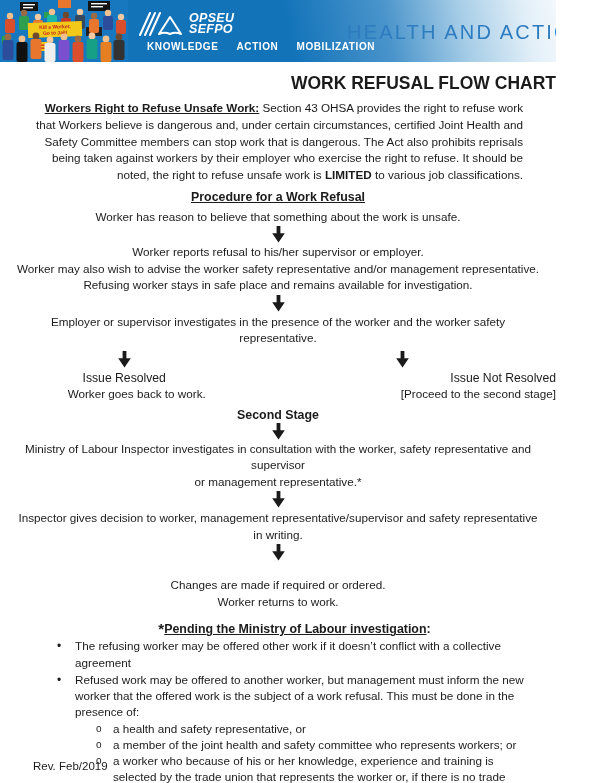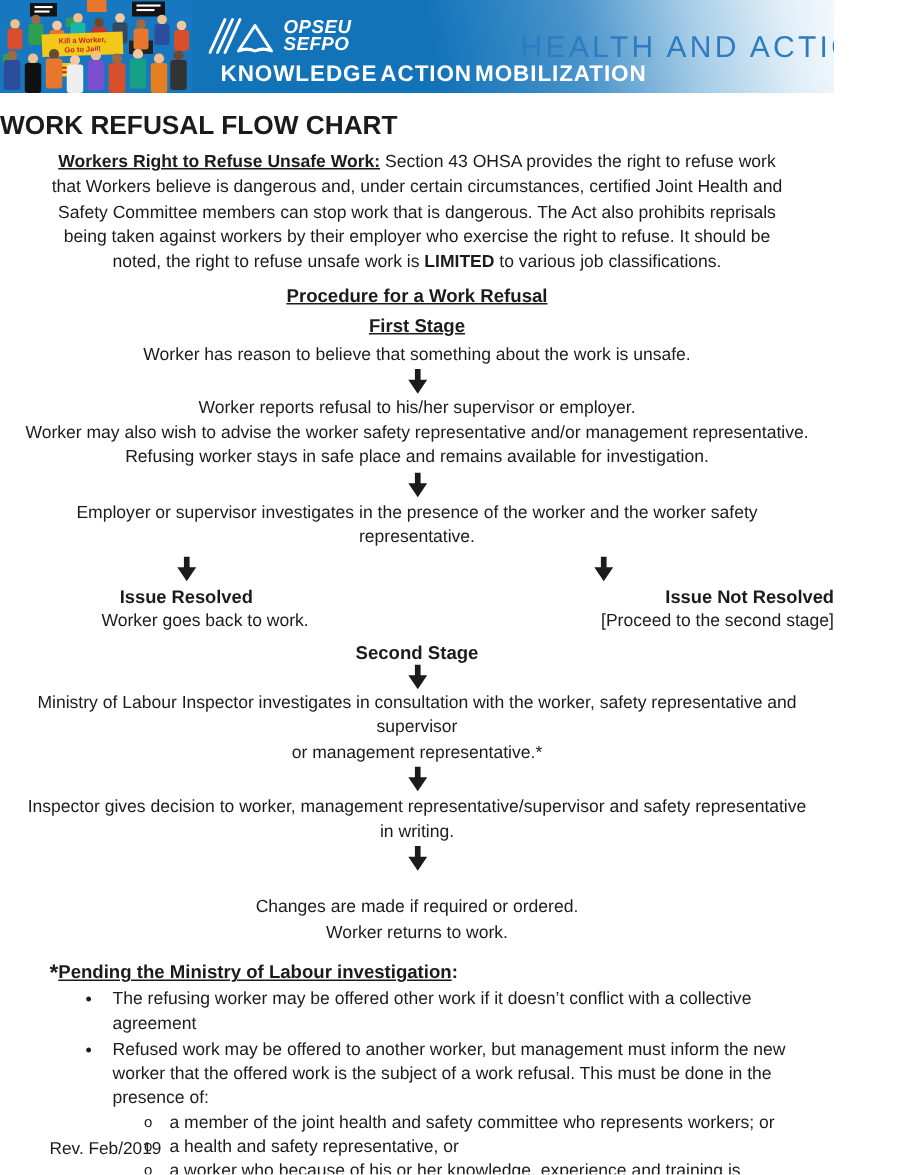--- a/index.html
+++ b/index.html
@@ -9,40 +9,40 @@
   }
   
   .banner{
     position:relative;width:575px;height:62px;
     background:linear-gradient(78deg,#1273b9 0%,#1273b9 50%,#4a94cb 67%,#a6cde7 80%,#e2eff8 91%,#fdfeff 100%);
   }
   .crowd{position:absolute;left:0;top:0;width:128px;height:62px;}
   .logo{position:absolute;left:139px;top:9px;display:flex;align-items:center;}
   .logo-mark{display:block;}
   .logo-text{color:#fff;font-style:italic;font-weight:bold;font-size:12.5px;line-height:11.5px;letter-spacing:.3px;margin-left:4px;}
-  .tagline{position:absolute;left:147px;top:41px;display:flex;gap:2px;color:#fff;font-weight:bold;font-size:15px;letter-spacing:.6px;}
+  .tagline{position:absolute;left:147px;top:41px;display:flex;gap:18px;color:#fff;font-weight:bold;font-size:10px;letter-spacing:.6px;}
   .health{position:absolute;left:347px;top:21px;font-size:20px;letter-spacing:2.2px;color:#2e7cc0;white-space:nowrap;}
   
-  .title{text-align:left;font-weight:bold;font-size:17.5px;margin-top:11px;}
-  .intro{margin:6px 33px 0 33px;font-size:11.7px;line-height:16.8px;text-align:center;}
+  .title{text-align:right;font-weight:bold;font-size:17.5px;margin-top:11px;}
+  .intro{margin:6px 33px 0 33px;font-size:11.7px;line-height:16.8px;text-align:right;}
   .intro-label{font-weight:bold;text-decoration:underline;}
   .b{font-weight:bold;}
   .sec-heading{font-weight:bold;font-size:12.4px;text-align:center;}
   .u{text-decoration:underline;}
   .flow-line{font-size:11.7px;line-height:16.5px;text-align:center;margin:0 14px;} .mt6{margin-top:6px;text-decoration:underline;} .mt5{margin-top:5px;} .mt2{margin-top:2px;} .mt7{margin-top:6px;} .mt1{margin-top:16px;}
   .arrow{display:flex;justify-content:center;margin:1px 0;}
   .arrow svg{display:block;}
   
   .split{display:flex;margin-top:3px;}
   .col-left{width:260px;text-align:center;}
   .col-right{width:322px;text-align:right;}
-  .col-title{font-weight:bold;font-size:12.2px;line-height:16px;margin-top:2px;}
+  .col-title{font-weight:normal;font-size:12.2px;line-height:16px;margin-top:2px;}
   .col-sub{font-size:11.7px;line-height:16px;margin-left:25px;}
   
-  .fn-heading{margin:10px 0 0 33px;font-size:12.4px;font-weight:bold;}
+  .fn-heading{margin:10px 0 0 33px;font-size:12.4px;font-weight:bold;text-align:center;}
   .fn-star{font-size:15px;vertical-align:-1px;}
   .bullet-row{display:flex;margin:1px 24px 0 57px;font-size:11.7px;line-height:16.2px;}
   .bullet-row::before{content:"\2022";width:18px;flex:none;font-size:12px;}
   .sub-row{display:flex;margin:0 24px 0 96px;font-size:11.7px;line-height:16.2px;}
   .sub-row::before{content:"o";width:17px;flex:none;font-size:10px;line-height:16.2px;}
   .footer{position:absolute;left:33px;bottom:11px;font-size:11.5px;}
 </style>
 </head>
 <body>
 
@@ -137,21 +137,20 @@
     </div>
 
     <div class="health">HEALTH AND ACTION</div>
   </div>
 
   <div class="title">WORK REFUSAL FLOW CHART</div>
 
   <div class="intro"><span class="intro-label">Workers Right to Refuse Unsafe Work:</span><span>  Section 43 OHSA provides the right to refuse work that Workers believe is dangerous and, under certain circumstances, certified Joint Health and Safety Committee members can stop work that is dangerous.  The Act also prohibits reprisals being taken against workers by their employer who exercise the right to refuse. It should be noted, the right to refuse unsafe work is </span><span class="b">LIMITED</span><span> to various job classifications.</span></div>
 
   <div class="sec-heading u mt6">Procedure for a Work Refusal</div>
-  <div class="sec-heading mt6">First Stage</div>
 
   <div class="flow-line mt5">Worker has reason to believe that something about the work is unsafe.</div>
 
   <div class="arrow">
     <svg viewBox="0 0 15 17" width="15" height="17">
         <path d="M5.6 0 H9.4 V7.2 H13.8 L7.5 16.5 L1.2 7.2 H5.6 Z" fill="#1b1b1b"></path>
       </svg>
   </div>
 
   <div>
@@ -224,24 +223,24 @@
 
   <div class="fn-heading"><span class="fn-star">*</span><span class="u">Pending the Ministry of Labour investigation</span><span>:</span></div>
 
   <div class="bullet-row mt2">
       <div>The refusing worker may be offered other work if it doesn’t conflict with a collective agreement</div>
     </div>
   <div class="bullet-row">
       <div>Refused work may be offered to another worker, but management must inform the new worker that the offered work is the subject of a work refusal. This must be done in the presence of:</div>
     </div>
   <div class="sub-row">
+      <div>a health and safety representative, or</div>
+    </div>
+  <div class="sub-row">
       <div>a member of the joint health and safety committee who represents workers; or</div>
-    </div>
-  <div class="sub-row">
-      <div>a health and safety representative, or</div>
     </div>
   <div class="sub-row">
       <div>a worker who because of his or her knowledge, experience and training is selected by the trade union that represents the worker or, if there is no trade union, by the workers to represent them</div>
     </div>
 
   <div class="footer">Rev. Feb/2019</div>
 
 </div>
 
 </body></html>

